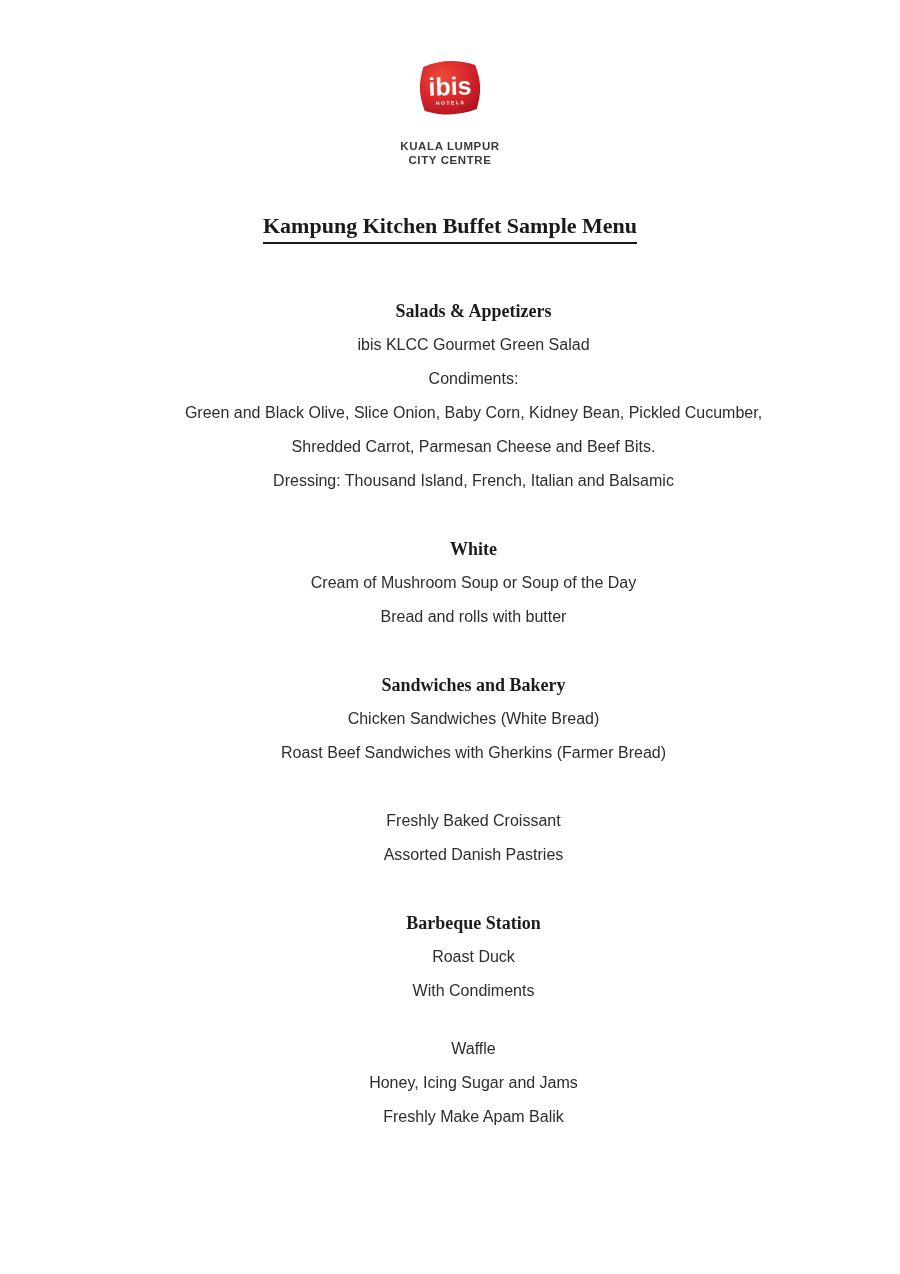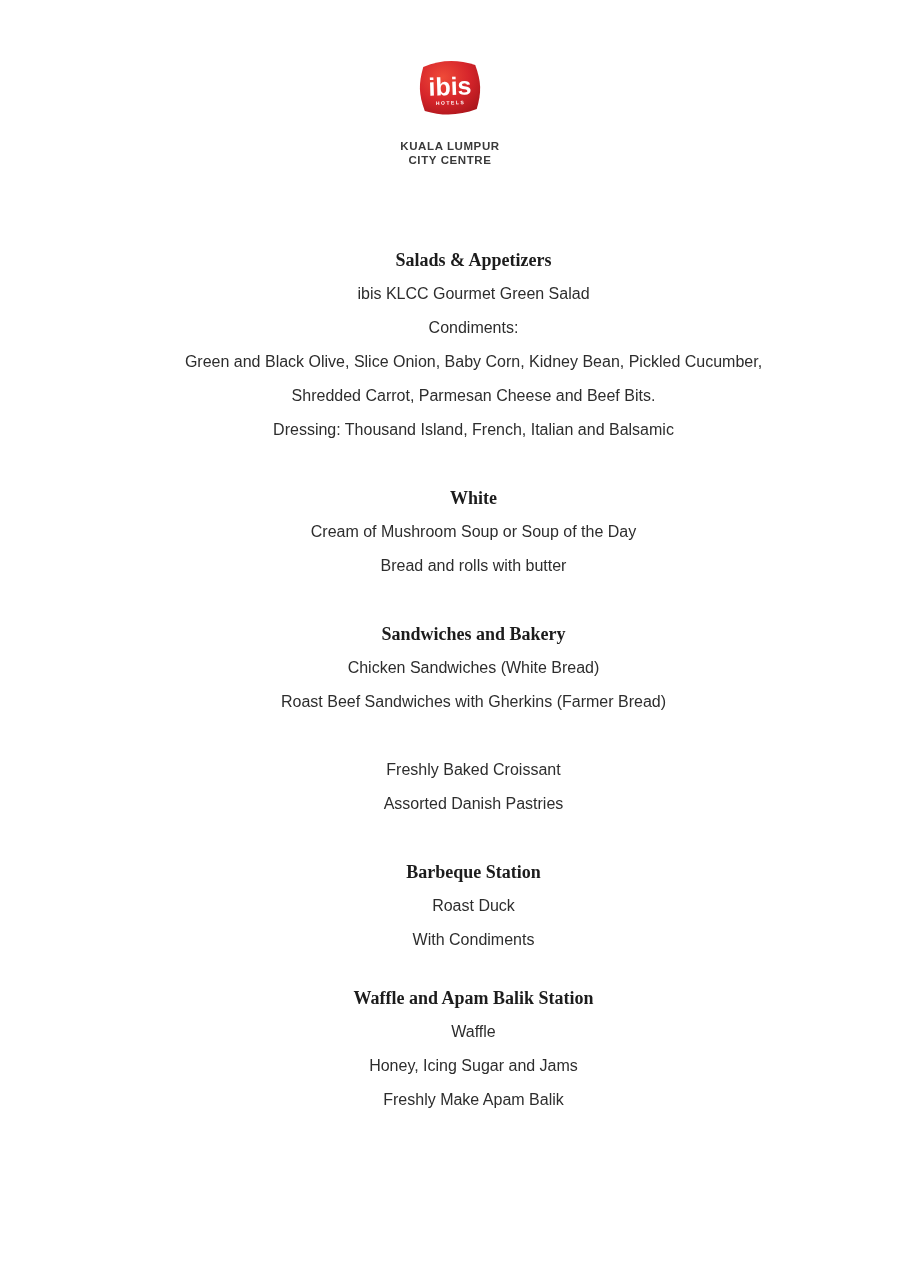--- a/index.html
+++ b/index.html
@@ -39,21 +39,21 @@
     display: inline-block;
     font-family: "Liberation Serif", serif;
     font-weight: bold;
     font-size: 22px;
     color: #1a1a1a;
     border-bottom: 2px solid #1a1a1a;
     padding-bottom: 3px;
   }
   
   .menu-sections {
-    margin-top: 76px;
+    margin-top: 50px;
     text-align: center;
     padding-left: 47px;
   }
   .menu-section + .menu-section { margin-top: 34px; }
   .menu-section:last-of-type { margin-top: 24px; }
   .section-heading {
     height: 34px;
     line-height: 34px;
     font-family: "Liberation Serif", serif;
     font-weight: bold;
@@ -86,20 +86,23 @@
       <path d="M6,8 C24,1.5 40,1.5 58,8 C63.5,25 63.5,35 58,52 C40,58 24,58 6,52 C0.5,35 0.5,25 6,8 Z" fill="url(#pillowGrad)"></path>
       <text x="32" y="37" text-anchor="middle" font-family="Liberation Sans, sans-serif" font-weight="bold" font-size="25" fill="#ffffff">ibis</text>
       <text x="32" y="46.5" text-anchor="middle" font-family="Liberation Sans, sans-serif" font-weight="bold" font-size="5" letter-spacing="1.5" fill="#ffffff">HOTELS</text>
     </svg>
     <div class="logo-city">
       <div>KUALA LUMPUR</div>
       <div>CITY CENTRE</div>
     </div>
   </div>
 
+  <div class="title-row">
+    <span class="doc-title">Kampung Kitchen Buffet Sample Menu</span>
+  </div>
 
   <div class="menu-sections">
   <section class="menu-section">
     <h2 class="section-heading">Salads &amp; Appetizers</h2>
     <div class="section-lines">
           <div class="menu-line">ibis KLCC Gourmet Green Salad</div>
           <div class="menu-line">Condiments:</div>
           <div class="menu-line">Green and Black Olive, Slice Onion, Baby Corn, Kidney Bean, Pickled Cucumber,</div>
           <div class="menu-line">Shredded Carrot, Parmesan Cheese and Beef Bits.</div>
           <div class="menu-line">Dressing: Thousand Island, French, Italian and Balsamic</div>
@@ -127,21 +130,20 @@
 
   <section class="menu-section">
     <h2 class="section-heading">Barbeque Station</h2>
     <div class="section-lines">
           <div class="menu-line">Roast Duck</div>
           <div class="menu-line">With Condiments</div>
         </div>
   </section>
 
   <section class="menu-section">
-    <h2 class="section-heading">Waffle and Apam Balik Station</h2>
     <div class="section-lines">
           <div class="menu-line">Waffle</div>
           <div class="menu-line">Honey, Icing Sugar and Jams</div>
           <div class="menu-line">Freshly Make Apam Balik</div>
         </div>
   </section>
 </div>
 
 </div>
 

